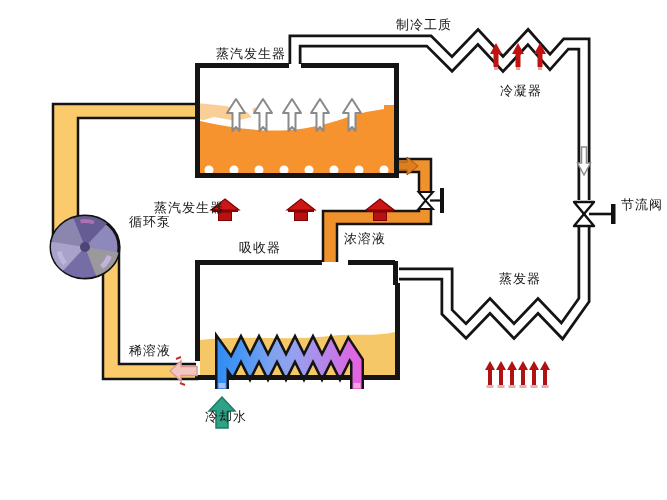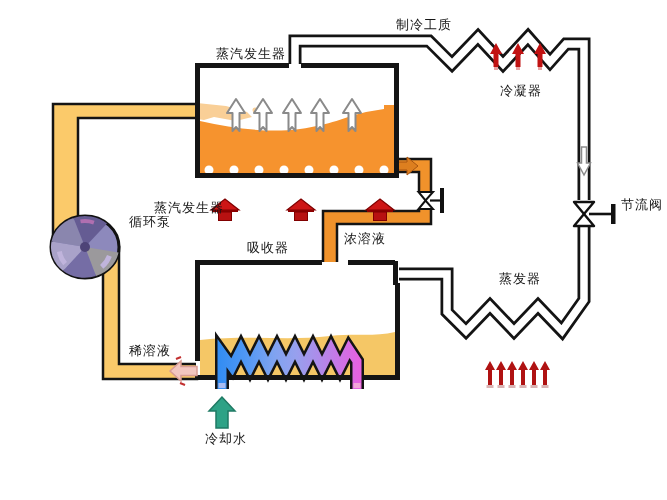--- a/index.html
+++ b/index.html
@@ -189,18 +189,18 @@
 
   <polygon points="222,397 209,411 216,411 216,428 228,428 228,411 235,411" fill="#2EA286" stroke="#1F7A64" stroke-width="1.5"></polygon>
 </svg>
 
   <div class="lbl" style="left:396px;top:18px">制冷工质</div>
   <div class="lbl" style="left:216px;top:47px">蒸汽发生器</div>
   <div class="lbl" style="left:500px;top:84px">冷凝器</div>
   <div class="lbl" style="left:621px;top:198px">节流阀</div>
   <div class="lbl" style="left:154px;top:201px">蒸汽发生器</div>
   <div class="lbl" style="left:129px;top:215px">循环泵</div>
-  <div class="lbl" style="left:247px;top:241px">吸收器</div>
+  <div class="lbl" style="left:239px;top:241px">吸收器</div>
   <div class="lbl" style="left:344px;top:232px">浓溶液</div>
   <div class="lbl" style="left:499px;top:272px">蒸发器</div>
   <div class="lbl" style="left:129px;top:344px">稀溶液</div>
-  <div class="lbl" style="left:205px;top:432px">冷却水</div>
+  <div class="lbl" style="left:205px;top:410px">冷却水</div>
 </div>
 
 </body></html>

